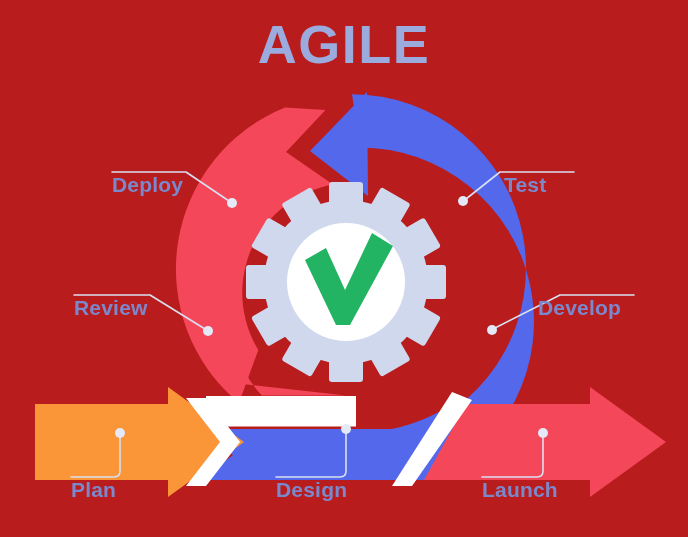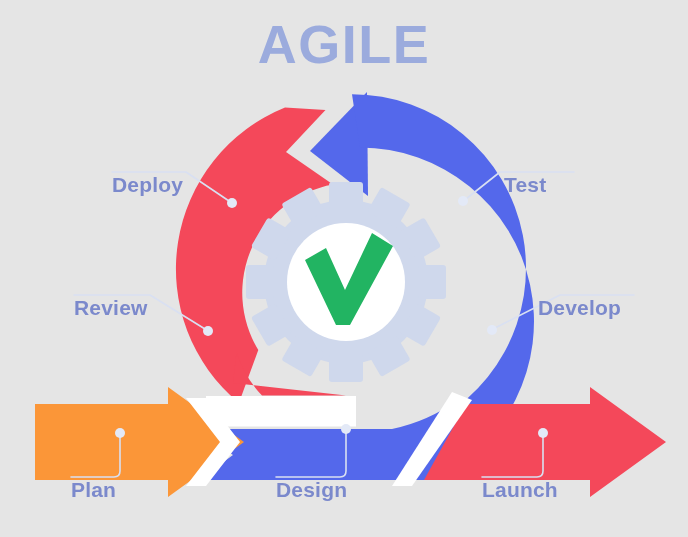--- a/index.html
+++ b/index.html
@@ -41,21 +41,21 @@
   .leader-line {
     fill: none;
     stroke-width: 1.6;
     stroke-linecap: round;
     stroke-linejoin: round;
   }
 </style>
 </head>
 <body>
 
-<div id="infographic" style="background: #e5e5e5;">
+<div id="infographic" style="background: #b91c1c;">
 
   <svg id="agile-svg" viewBox="0 0 688 537" width="688" height="537" xmlns="http://www.w3.org/2000/svg">
 
     <text class="title-text" x="344" y="49" text-anchor="middle" fill="#9babdd">AGILE</text>
 
     <g>
       <path fill="#f4485a" d="M 238.9 403.0
                A 174 174 0 0 1 285.0 107.6
                L 325.5 110.0
                L 286.0 152.0

